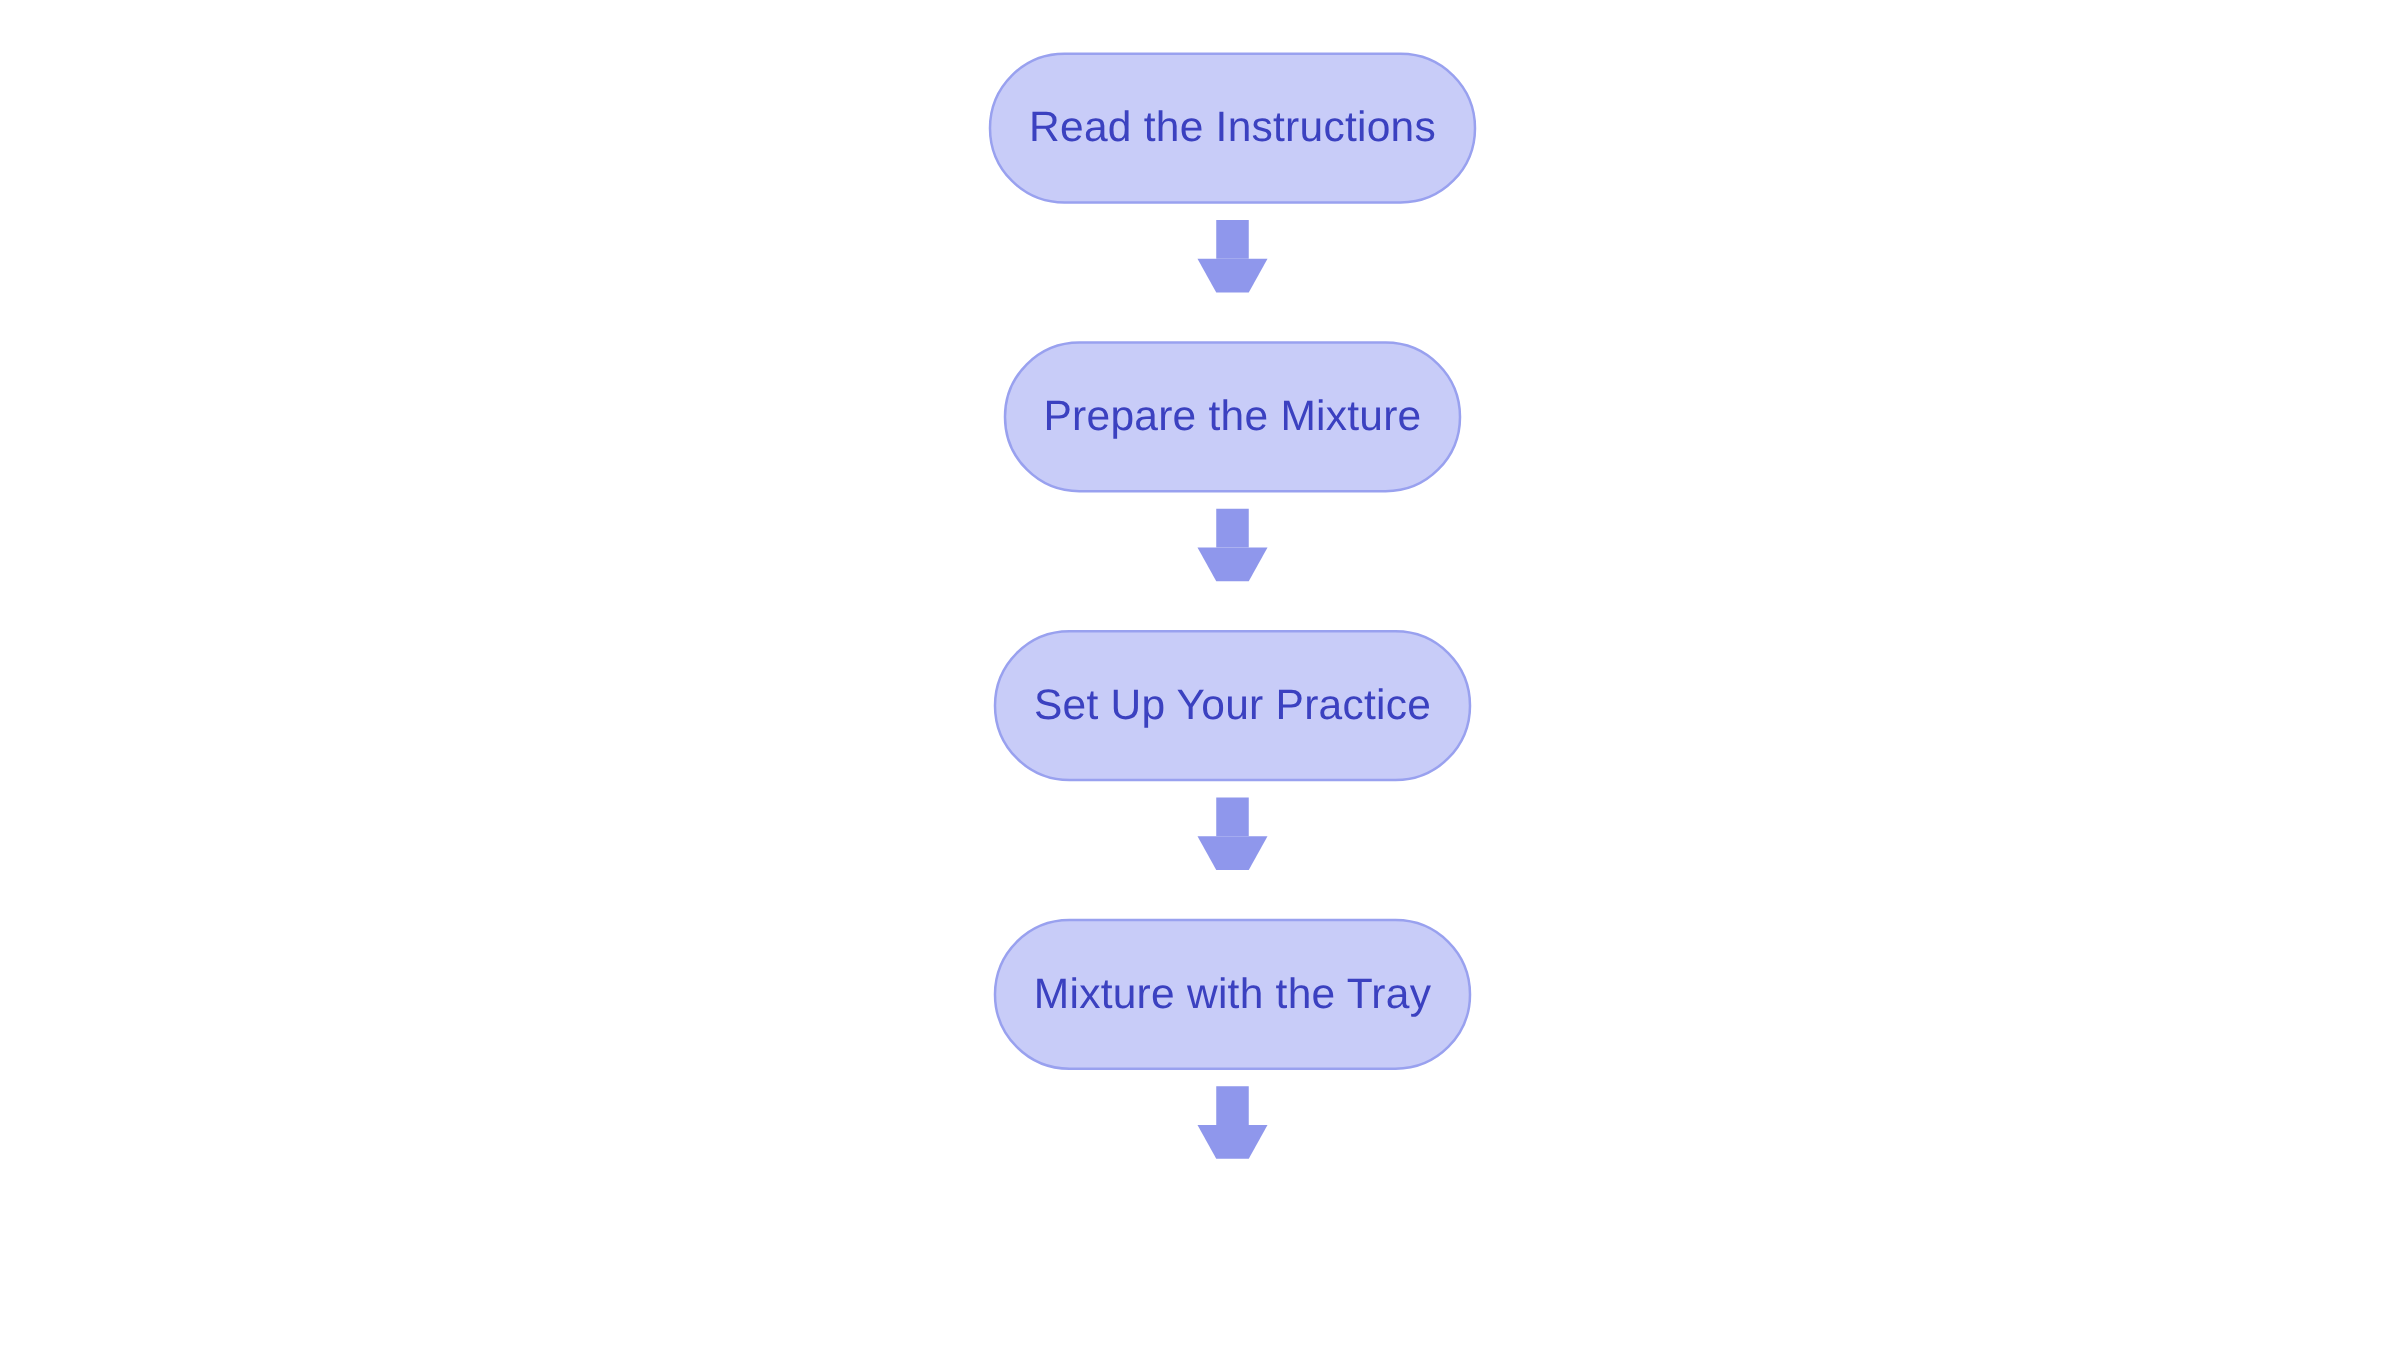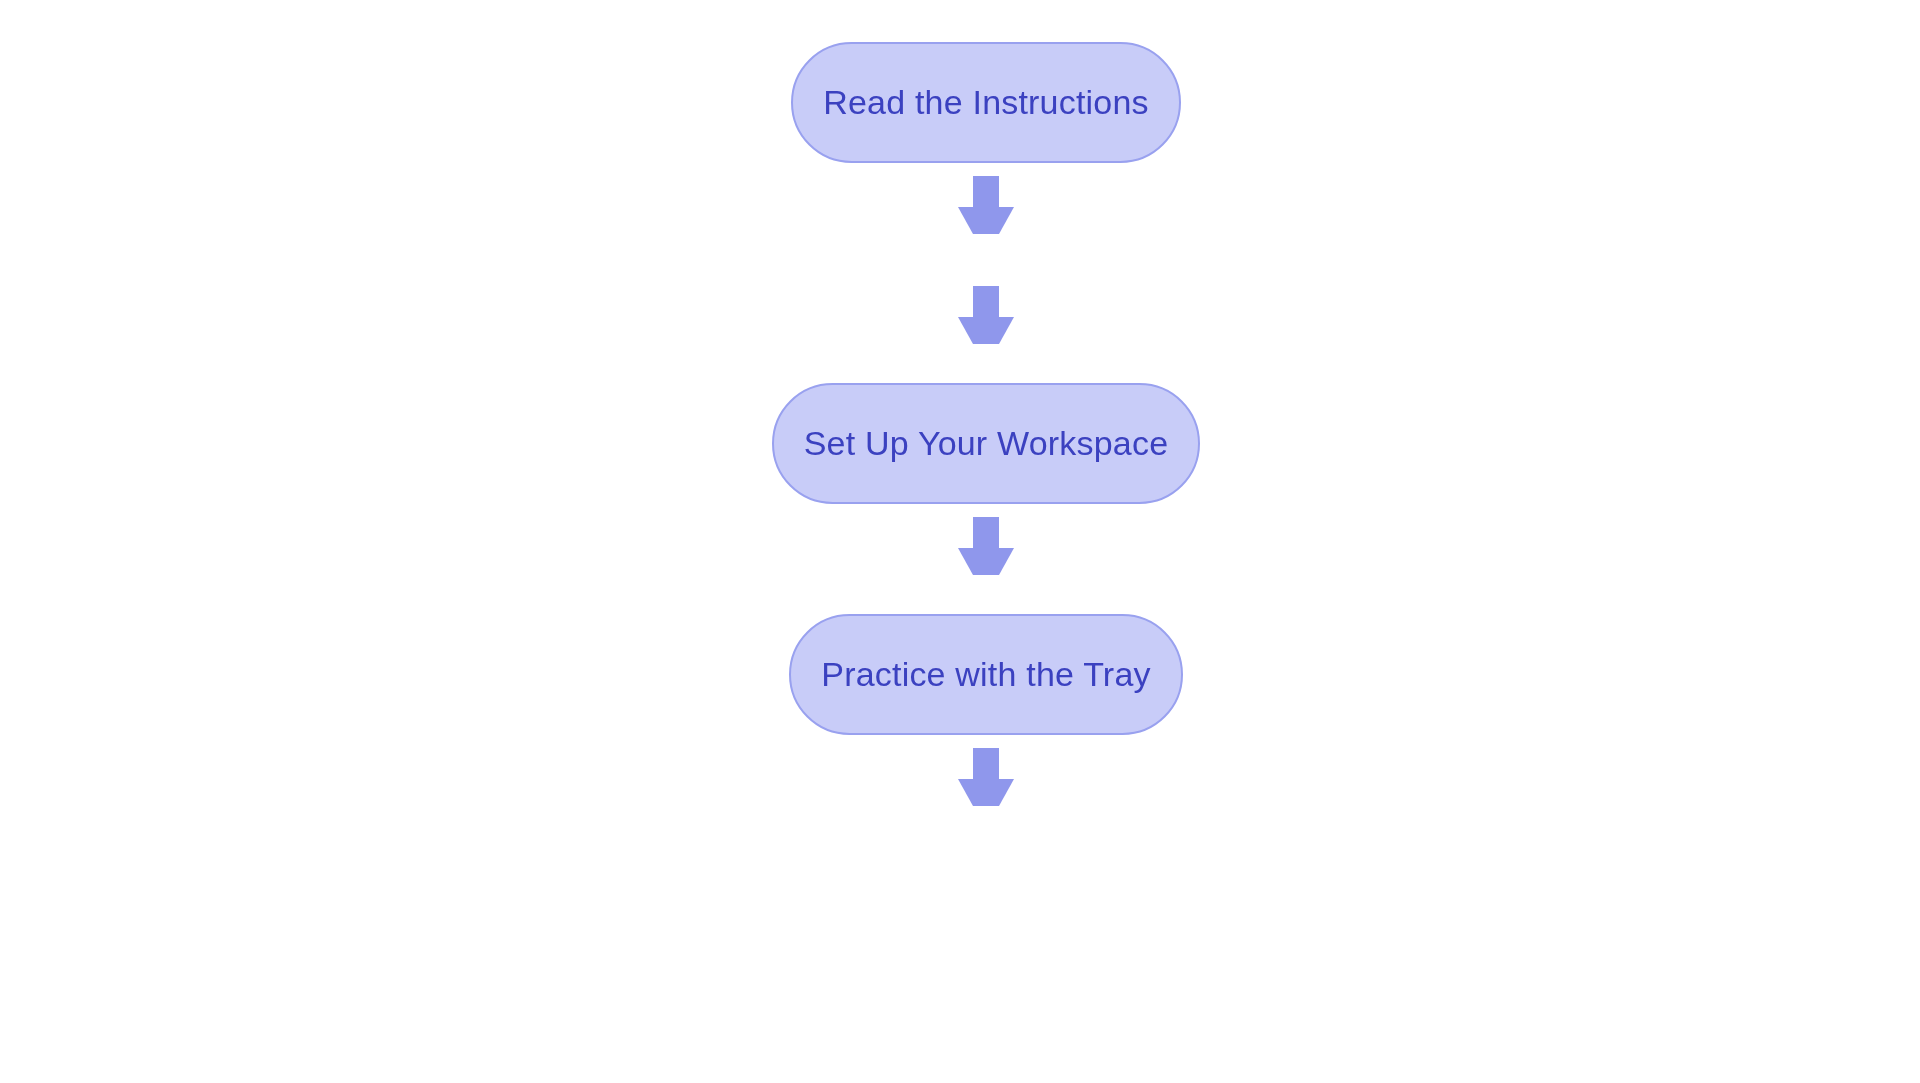--- a/index.html
+++ b/index.html
@@ -66,34 +66,35 @@
 
 <div class="canvas">
 
   <div class="flow-node">Read the Instructions</div>
 
   <div class="flow-arrow">
     <div class="shaft"></div>
     <div class="head"></div>
   </div>
 
+  <div class="flow-node">Prepare the Mixture</div>
 
   <div class="flow-arrow">
     <div class="shaft"></div>
     <div class="head"></div>
   </div>
 
-  <div class="flow-node">Set Up Your Workspace</div>
+  <div class="flow-node">Set Up Your Practice</div>
 
   <div class="flow-arrow">
     <div class="shaft"></div>
     <div class="head"></div>
   </div>
 
-  <div class="flow-node">Practice with the Tray</div>
+  <div class="flow-node">Mixture with the Tray</div>
 
   <div class="flow-arrow">
     <div class="shaft"></div>
     <div class="head"></div>
   </div>
 
 
 </div>
 
 </body></html>

